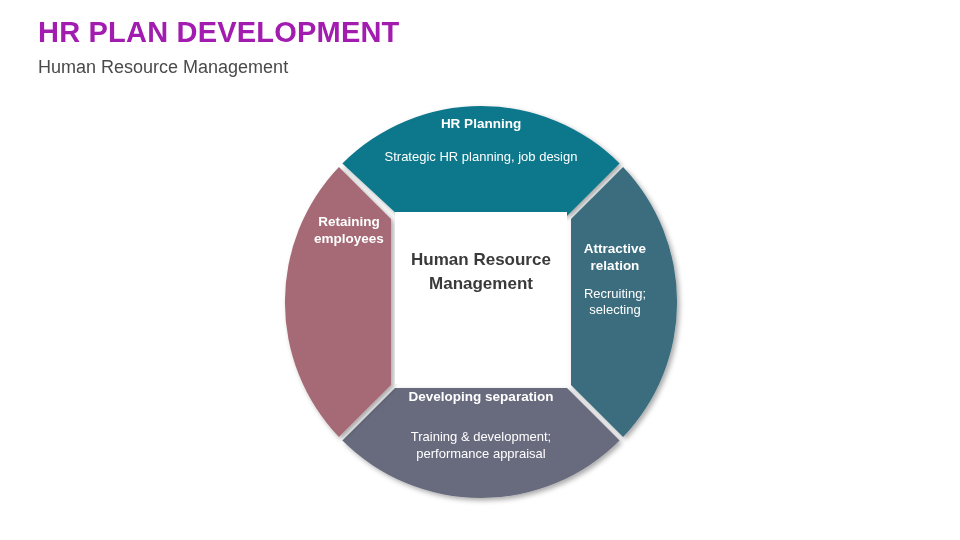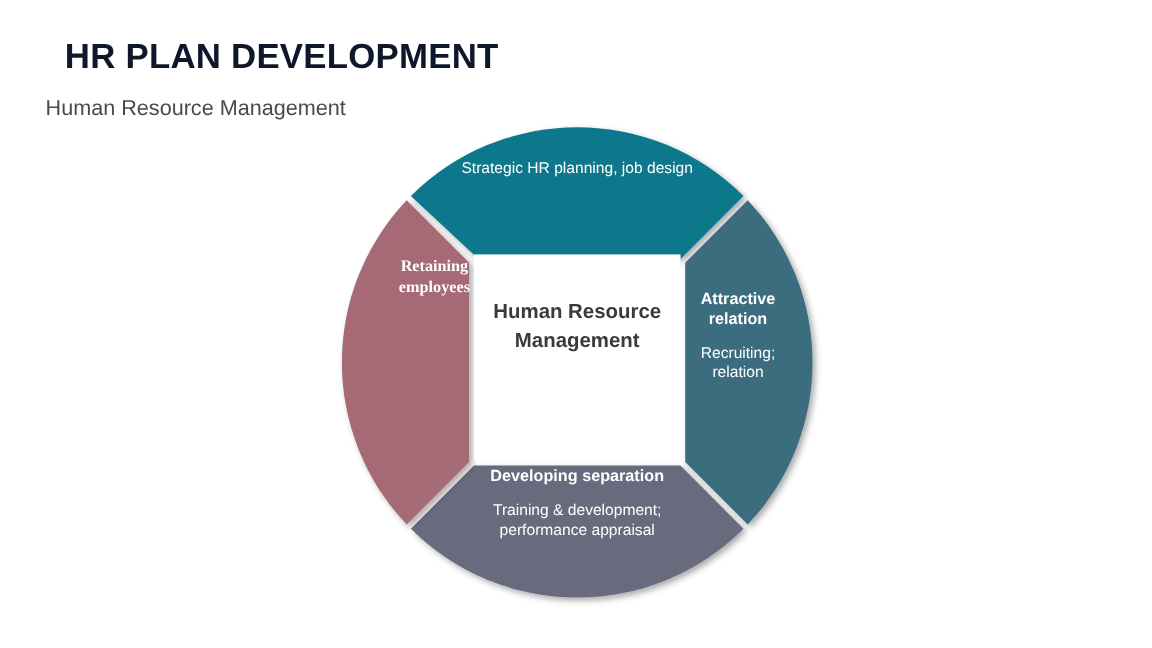--- a/index.html
+++ b/index.html
@@ -25,24 +25,24 @@
   
   #header {
     position: absolute;
     left: 38px;
     top: 16px;
     width: 700px;
   }
   #page-title {
     font-size: 29px;
     font-weight: bold;
-    color: #0f172a;
+    color: #a21caf;
     letter-spacing: 0.2px;
     line-height: 1.12;
-    margin: 16px;
+    margin: 0;
     white-space: nowrap;
   }
   #page-subtitle {
     font-size: 18px;
     font-weight: normal;
     color: #4a4a4a;
     margin: 9px 0 0 0;
     line-height: 1.15;
     white-space: nowrap;
   }
@@ -94,28 +94,27 @@
     top: 240px;
     width: 100px;
   }
 
   
   #seg-bottom-text {
     left: 381px;
     top: 388px;
     width: 200px;
   }
-  #seg-bottom-text .seg-desc { margin-top: 12px; }
+  #seg-bottom-text .seg-desc { margin-top: 24px; }
 
   
   #seg-left-text {
-    left: 308px;
+    left: 295px;
     top: 213px;
     width: 108px;
-    font-family: Liberation Serif, serif;
   }
 
   
   #center-text {
     position: absolute;
     left: 400px;
     top: 248px;
     width: 162px;
     text-align: center;
     color: #3a3a3a;
@@ -172,26 +171,27 @@
       <path filter="url(#segShadow)" fill="#a56a74" d="M 338.9 437.1
                A 196 196 0 0 1 338.9 166.9
                L 391.0 219.0
                L 391.0 385.0
                Z"></path>
 
       <rect x="395" y="212" width="172" height="172" fill="#ffffff"></rect>
     </svg>
 
     <div class="seg-label-box" id="seg-top-text">
+      <p class="seg-title">HR Planning</p>
       <p class="seg-desc">Strategic HR planning, job design</p>
     </div>
 
     <div class="seg-label-box" id="seg-right-text">
       <p class="seg-title">Attractive relation</p>
-      <p class="seg-desc">Recruiting; relation</p>
+      <p class="seg-desc">Recruiting; selecting</p>
     </div>
 
     <div class="seg-label-box" id="seg-bottom-text">
       <p class="seg-title">Developing separation</p>
       <p class="seg-desc">Training &amp; development; performance appraisal</p>
     </div>
 
     <div class="seg-label-box" id="seg-left-text">
       <p class="seg-title">Retaining employees</p>
     </div>

